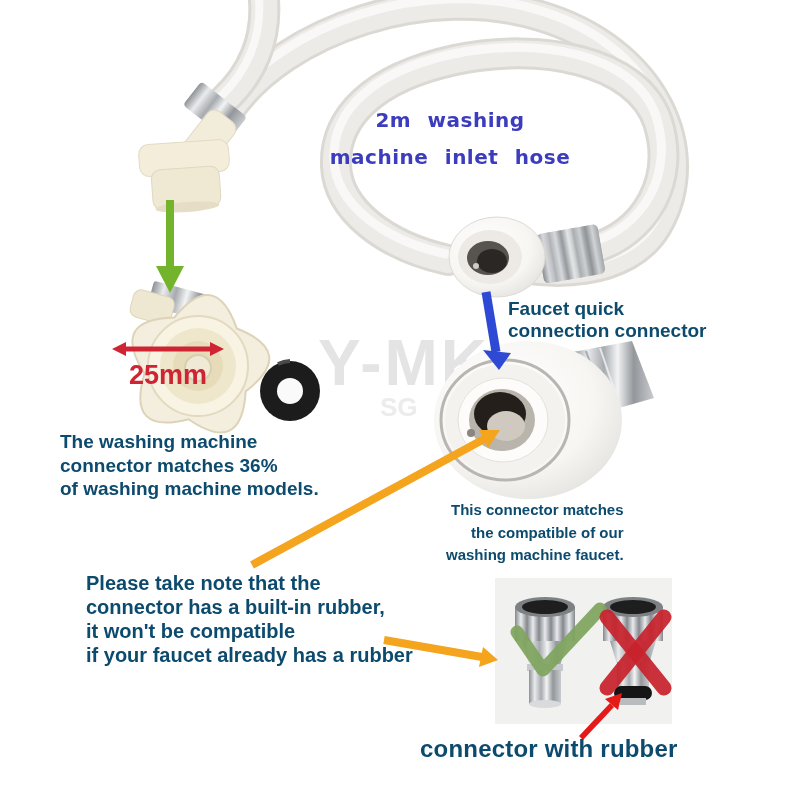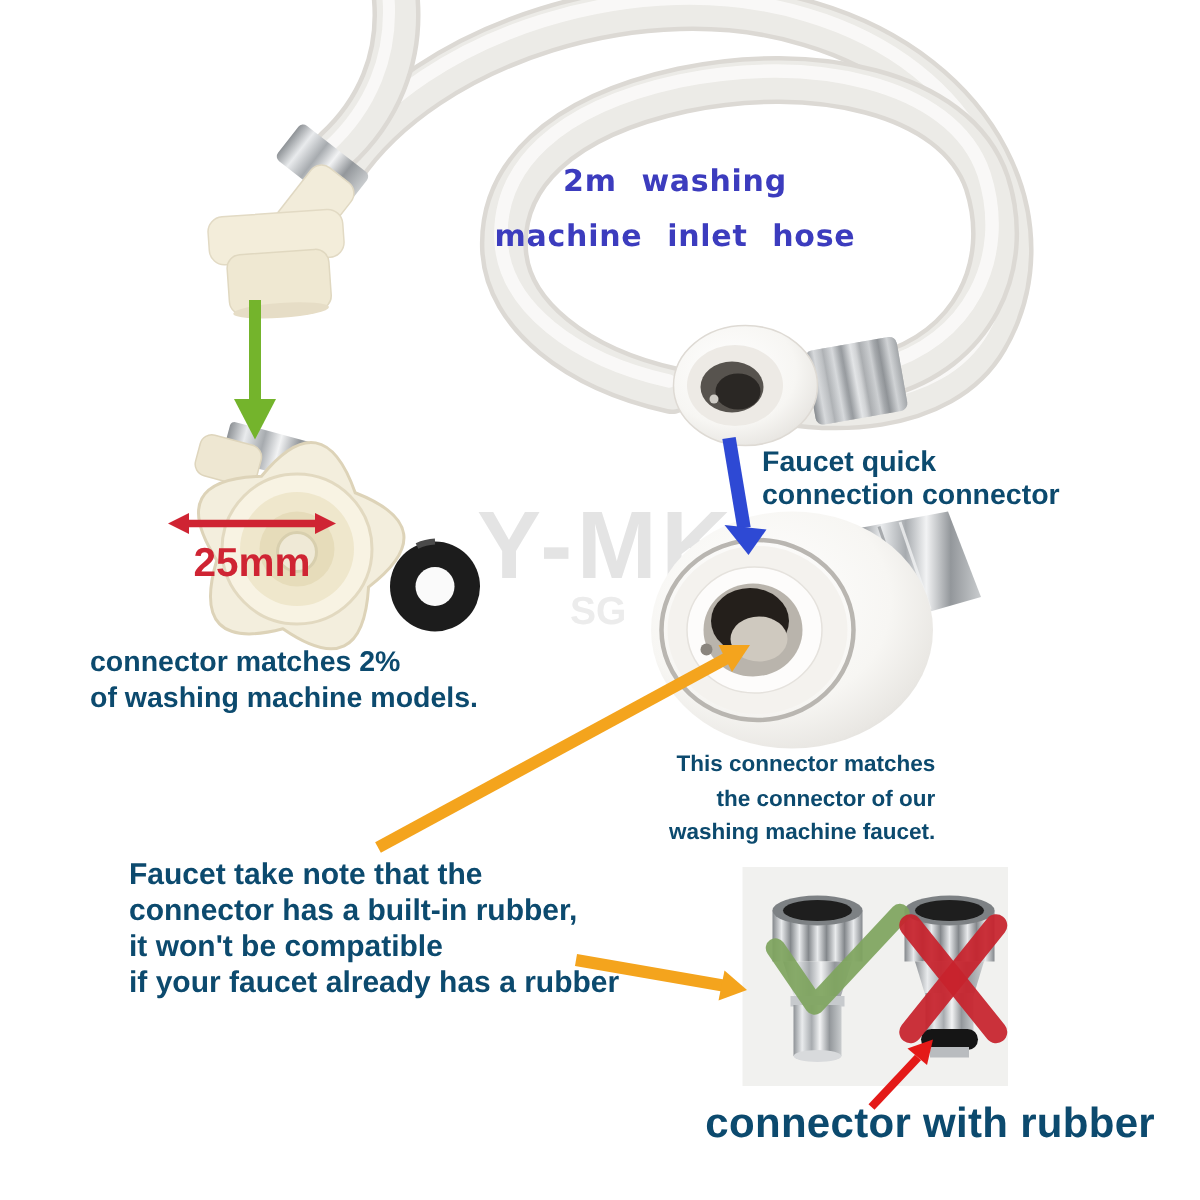--- a/index.html
+++ b/index.html
@@ -7,22 +7,22 @@
          font-family:"Liberation Sans", sans-serif;}
   .layer{position:absolute;left:0;top:0;}
   .txt{position:absolute;color:#0c4a6e;font-weight:700;z-index:3;}
   .title{left:285px;top:102px;width:330px;text-align:center;
          font-family:"DejaVu Sans", sans-serif;font-size:20px;line-height:37px;
          letter-spacing:.5px;word-spacing:9px;color:#3c3cbe;}
   .faucet-label{left:508px;top:298px;font-size:19px;line-height:22px;}
   .wm-note{left:60px;top:430px;font-size:19px;line-height:23.5px;}
   .this-note{left:446px;top:499px;font-size:15px;line-height:22.5px;text-align:right;}
   .rubber-note{left:86px;top:571px;font-size:20px;line-height:24px;}
-  .bottom-caption{left:420px;top:731px;width:350px;text-align:right;
-                  font-size:28px;line-height:35px;letter-spacing:.2px;}
+  .bottom-caption{left:420px;top:731px;width:350px;text-align:left;
+                  font-size:24px;line-height:35px;letter-spacing:.2px;}
   .watermark{position:absolute;z-index:0;color:#e4e4e4;font-weight:700;}
   .wm-main{left:318px;top:326px;font-size:64px;letter-spacing:3px;}
   .wm-sub{left:380px;top:392px;font-size:26px;color:#ececec;}
   .panel{position:absolute;left:495px;top:578px;width:177px;height:146px;
          background:#f1f1ef;z-index:1;}
   svg{display:block;}
 </style>
 </head>
 <body>
 
@@ -196,32 +196,33 @@
     <div>2m washing</div>
     <div>machine inlet hose</div>
   </div>
 
   <div class="txt faucet-label">
     <div>Faucet quick</div>
     <div>connection connector</div>
   </div>
 
   <div class="txt wm-note">
-    <div>connector matches 2%</div>
+    <div>The washing machine</div>
+    <div>connector matches 36%</div>
     <div>of washing machine models.</div>
   </div>
 
   <div class="txt this-note">
     <div>This connector matches</div>
-    <div>the connector of our</div>
+    <div>the compatible of our</div>
     <div>washing machine faucet.</div>
   </div>
 
   <div class="txt rubber-note">
-    <div>Faucet take note that the</div>
+    <div>Please take note that the</div>
     <div>connector has a built-in rubber,</div>
     <div>it won't be compatible</div>
     <div>if your faucet already has a rubber</div>
   </div>
 
   <div class="txt bottom-caption">
     <div>connector with rubber</div>
   </div>
 
 </div>

